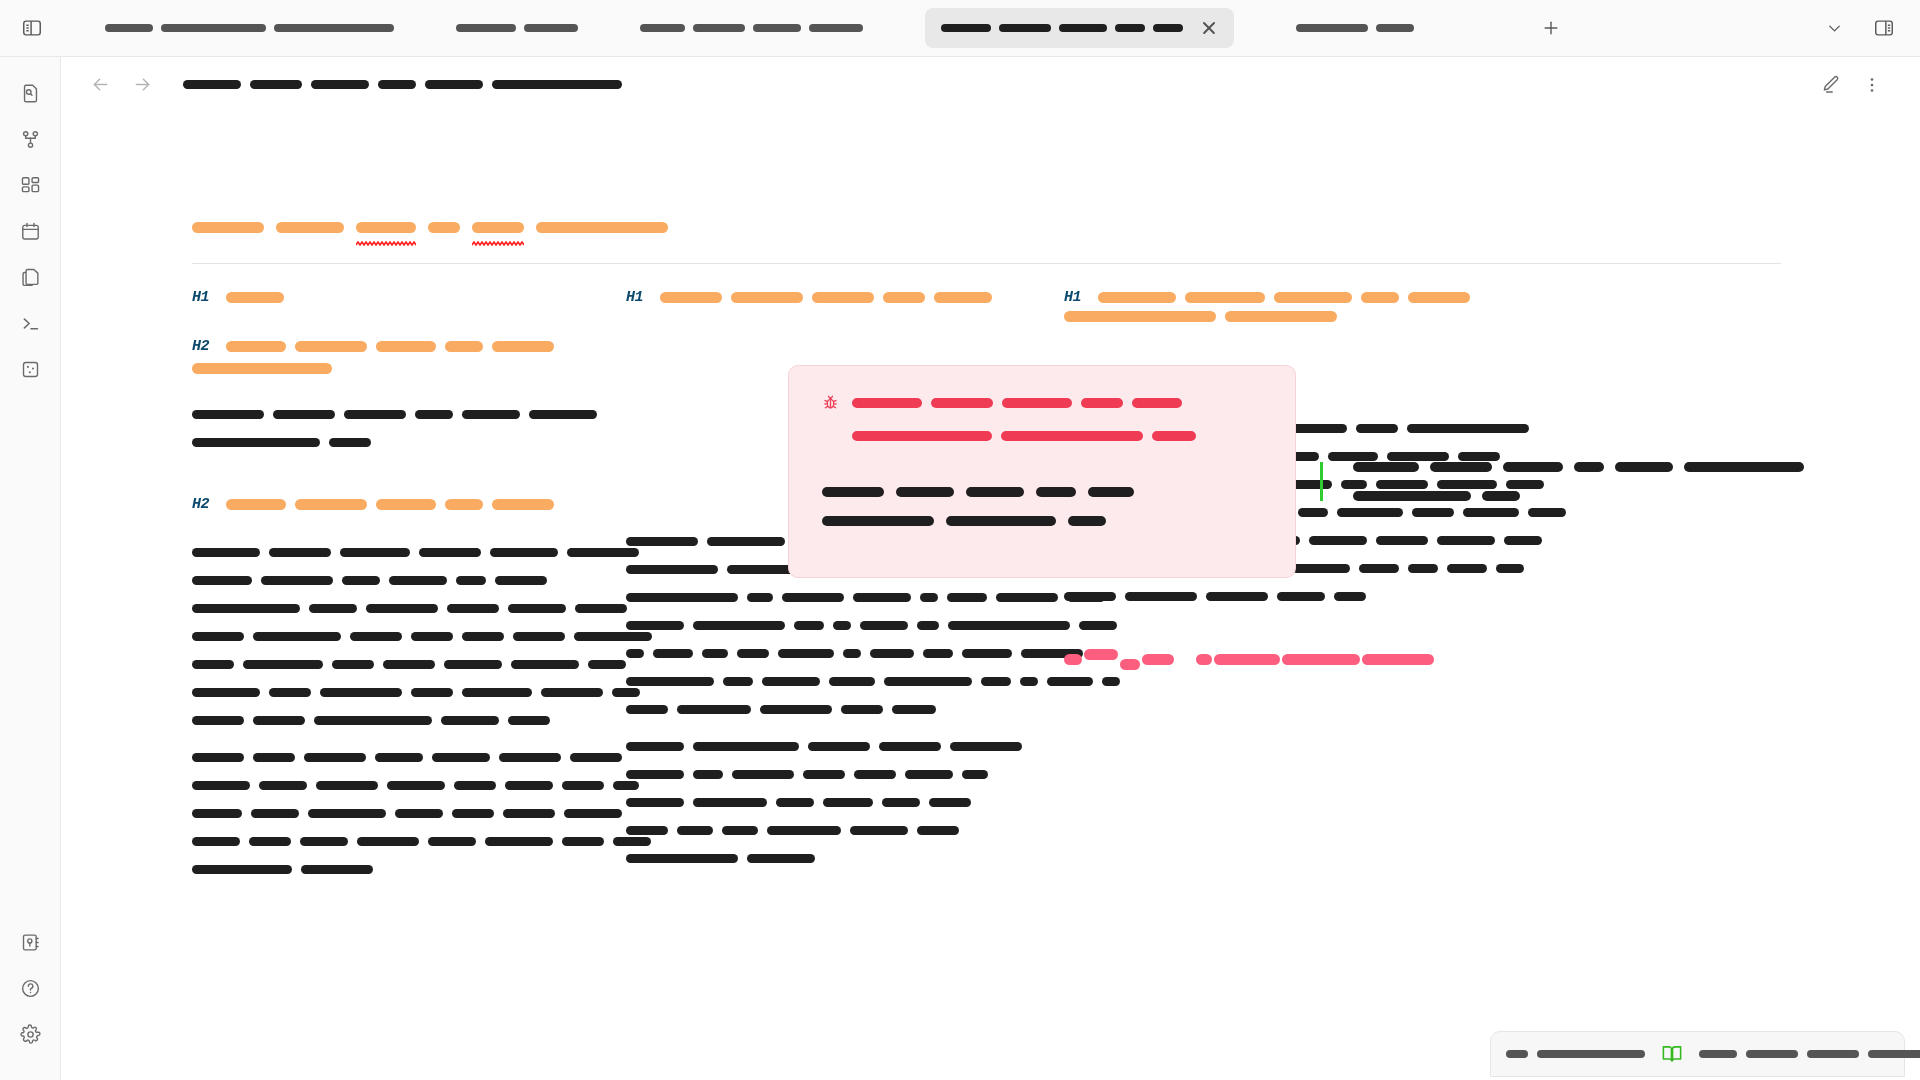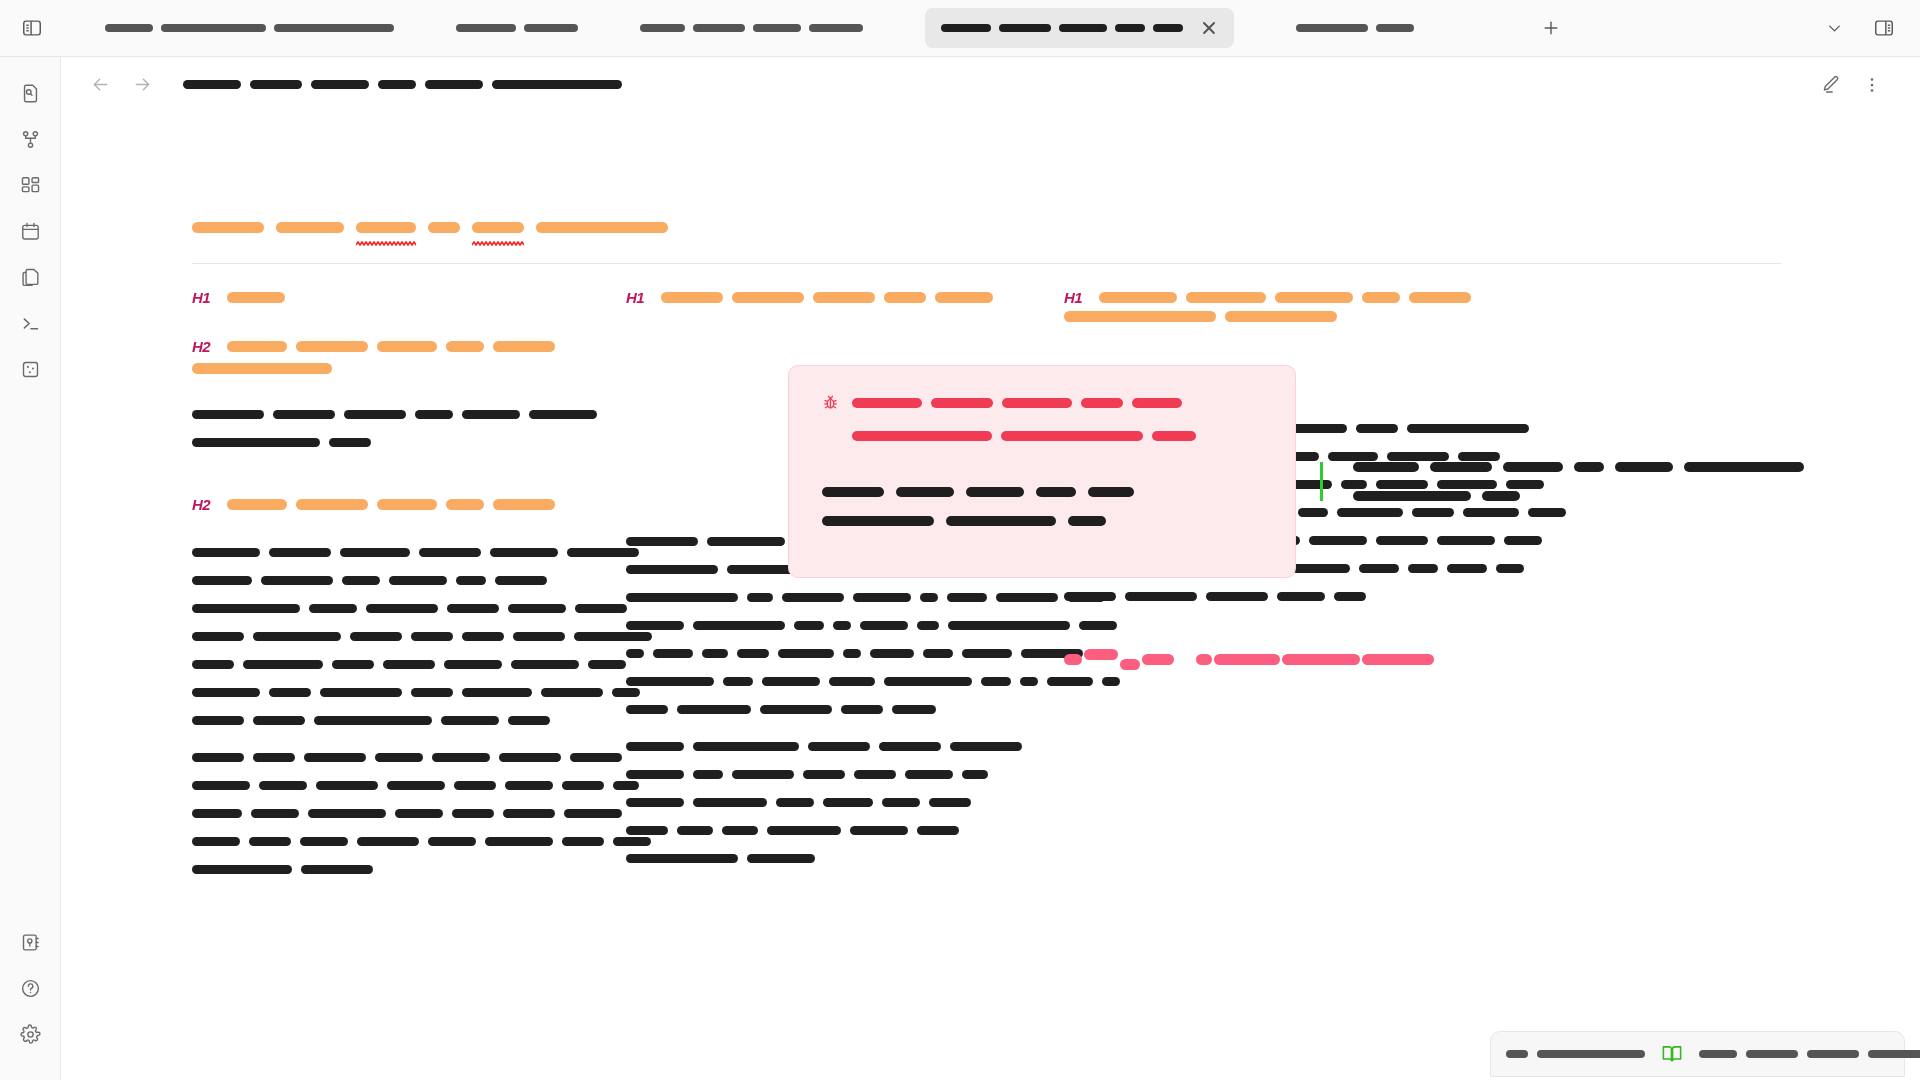--- a/index.html
+++ b/index.html
@@ -160,25 +160,25 @@
     background: #e4e4e4;
   }
 
   
   .col { position: absolute; top: 178px; }
   .col-1 { left: 131px; width: 420px; }
   .col-2 { left: 565px; width: 420px; }
   .col-3 { left: 1003px; width: 440px; }
 
   .hmark {
-    color: #be185d;
+    color: #0c4a6e;
     font-weight: bold;
     font-style: italic;
     font-size: 15px;
-    font-family: Liberation Sans, sans-serif;
+    font-family: Liberation Mono, monospace;
     letter-spacing: -0.5px;
     margin-right: 8px;
     flex: 0 0 auto;
     line-height: 1;
   }
   .heading-line {
     display: flex;
     align-items: center;
     flex-wrap: wrap;
     gap: 9px;

